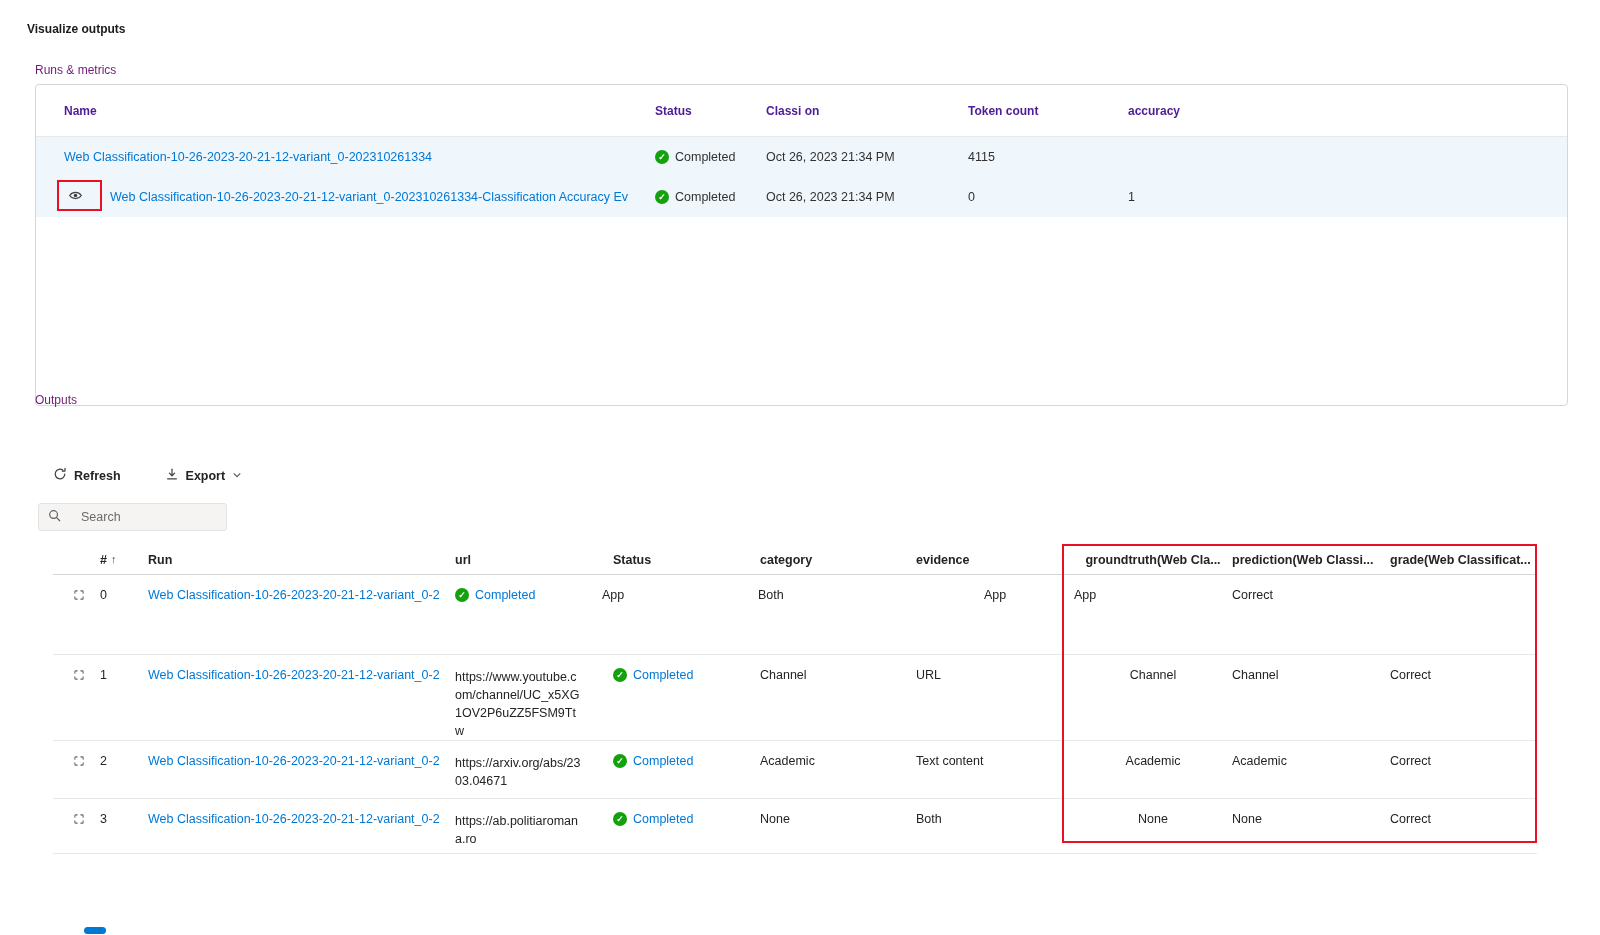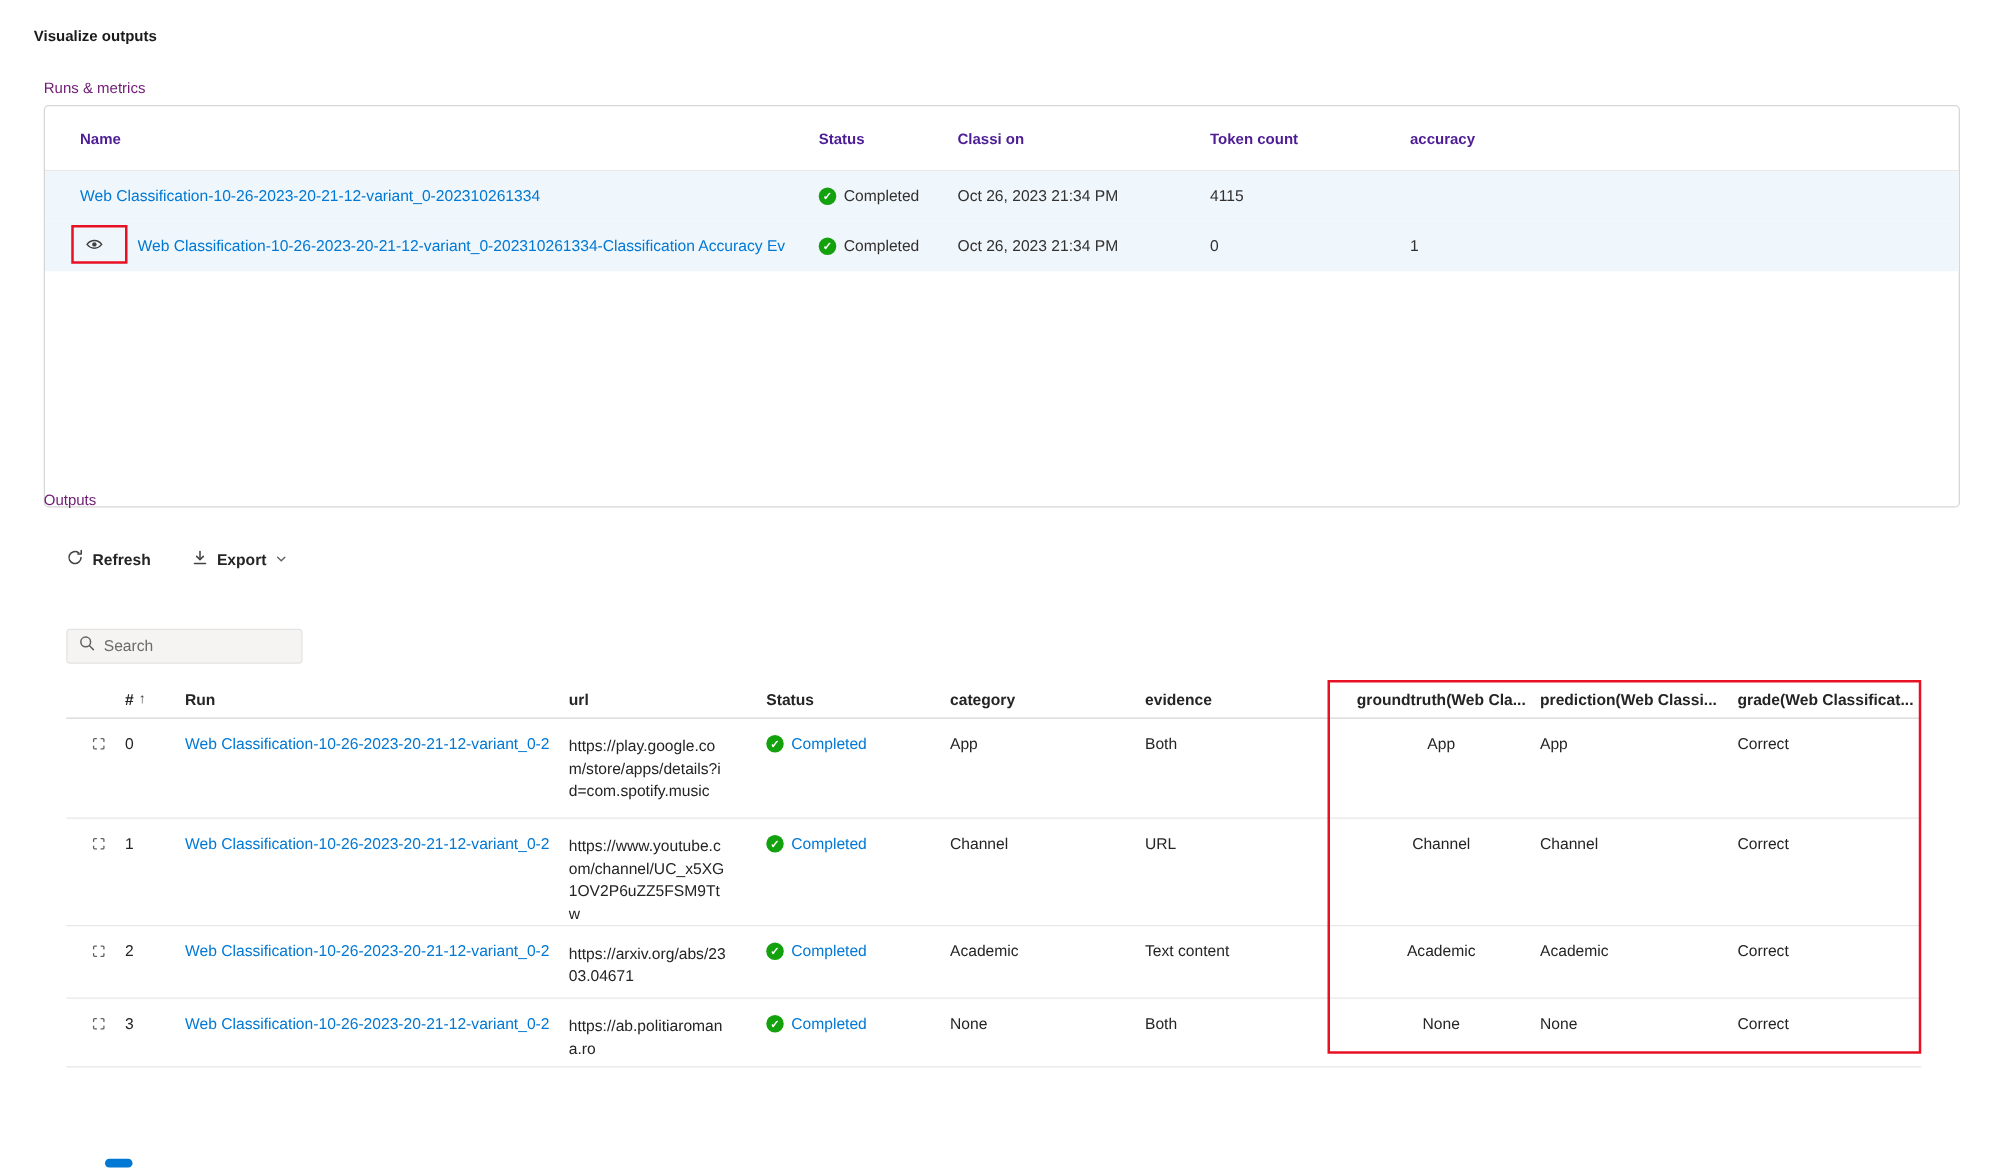--- a/index.html
+++ b/index.html
@@ -31,29 +31,29 @@
   .runs-name2-clip { max-width:528px; }
 
   .eye-btn { width:22px; height:22px; border:none; background:transparent; margin-right:24px;
              display:inline-flex; align-items:center; justify-content:center; cursor:pointer; flex:none; }
 
   .status-check { width:14px; height:14px; border-radius:50%; background:#13a10e; color:#fff;
                   font-size:9px; line-height:14px; display:inline-flex; align-items:center;
                   justify-content:center; flex:none; font-weight:700; }
 
   
-  .toolbar { position:absolute; left:47px; top:435px; display:flex; align-items:flex-start; gap:20px; }
+  .toolbar { position:absolute; left:47px; top:463px; display:flex; align-items:flex-start; gap:32px; }
   .tool-btn { display:inline-flex; align-items:center; gap:7px; border:none; background:transparent;
               font-family:"Liberation Sans",sans-serif; font-size:12.5px; font-weight:600;
               color:#242424; cursor:pointer; padding:4px 6px; }
 
   
-  .search-box { position:absolute; left:53px; top:503px; width:189px; height:28px;
+  .search-box { position:absolute; left:38px; top:503px; width:189px; height:28px;
                 background:#f5f4f3; border:1px solid #e3e2e1; border-radius:3px;
-                display:flex; align-items:center; padding:0 9px; gap:7px; }
+                display:flex; align-items:center; padding:0 9px; gap:20px; }
   .search-box input { border:none; background:transparent; outline:none; width:100%;
                       font-family:"Liberation Sans",sans-serif; font-size:12.5px; color:#323130; }
   .search-box input::placeholder { color:#6b6b6b; }
 
   
   .out-table { position:absolute; left:53px; top:545px; width:1484px; }
   .out-header { display:flex; align-items:center; height:30px; border-bottom:1px solid #d6d6d6; }
   .out-header .ocol { font-size:12.5px; font-weight:600; color:#242424; }
   .orow { display:flex; align-items:flex-start; border-bottom:1px solid #e8e8e8; padding-top:13px; }
   .orow-0 { min-height:80px; }
@@ -202,21 +202,20 @@
           <svg width="12" height="12" viewBox="0 0 16 16" fill="none" stroke="#616161" stroke-width="1.4" stroke-linecap="round">
               <path d="M5.5 2.5h-2a1 1 0 0 0-1 1v2"></path>
               <path d="M10.5 2.5h2a1 1 0 0 1 1 1v2"></path>
               <path d="M5.5 13.5h-2a1 1 0 0 1-1-1v-2"></path>
               <path d="M10.5 13.5h2a1 1 0 0 0 1-1v-2"></path>
             </svg>
         </button>
       </div>
       <div class="ocol c-index">0</div>
       <div class="ocol c-run"><a class="link nowrap-clip run-clip">Web Classification-10-26-2023-20-21-12-variant_0-202310261334</a></div>
-      <div class="ocol c-url cell-url">https://play.google.com/store/apps/details?id=com.spotify.music</div>
       <div class="ocol c-status">
         <span class="status-check">✓</span>
         <span class="status-blue">Completed</span>
       </div>
       <div class="ocol c-category">App</div>
       <div class="ocol c-evidence">Both</div>
       <div class="ocol c-ground">App</div>
       <div class="ocol c-pred">App</div>
       <div class="ocol c-grade">Correct</div>
     </div>

